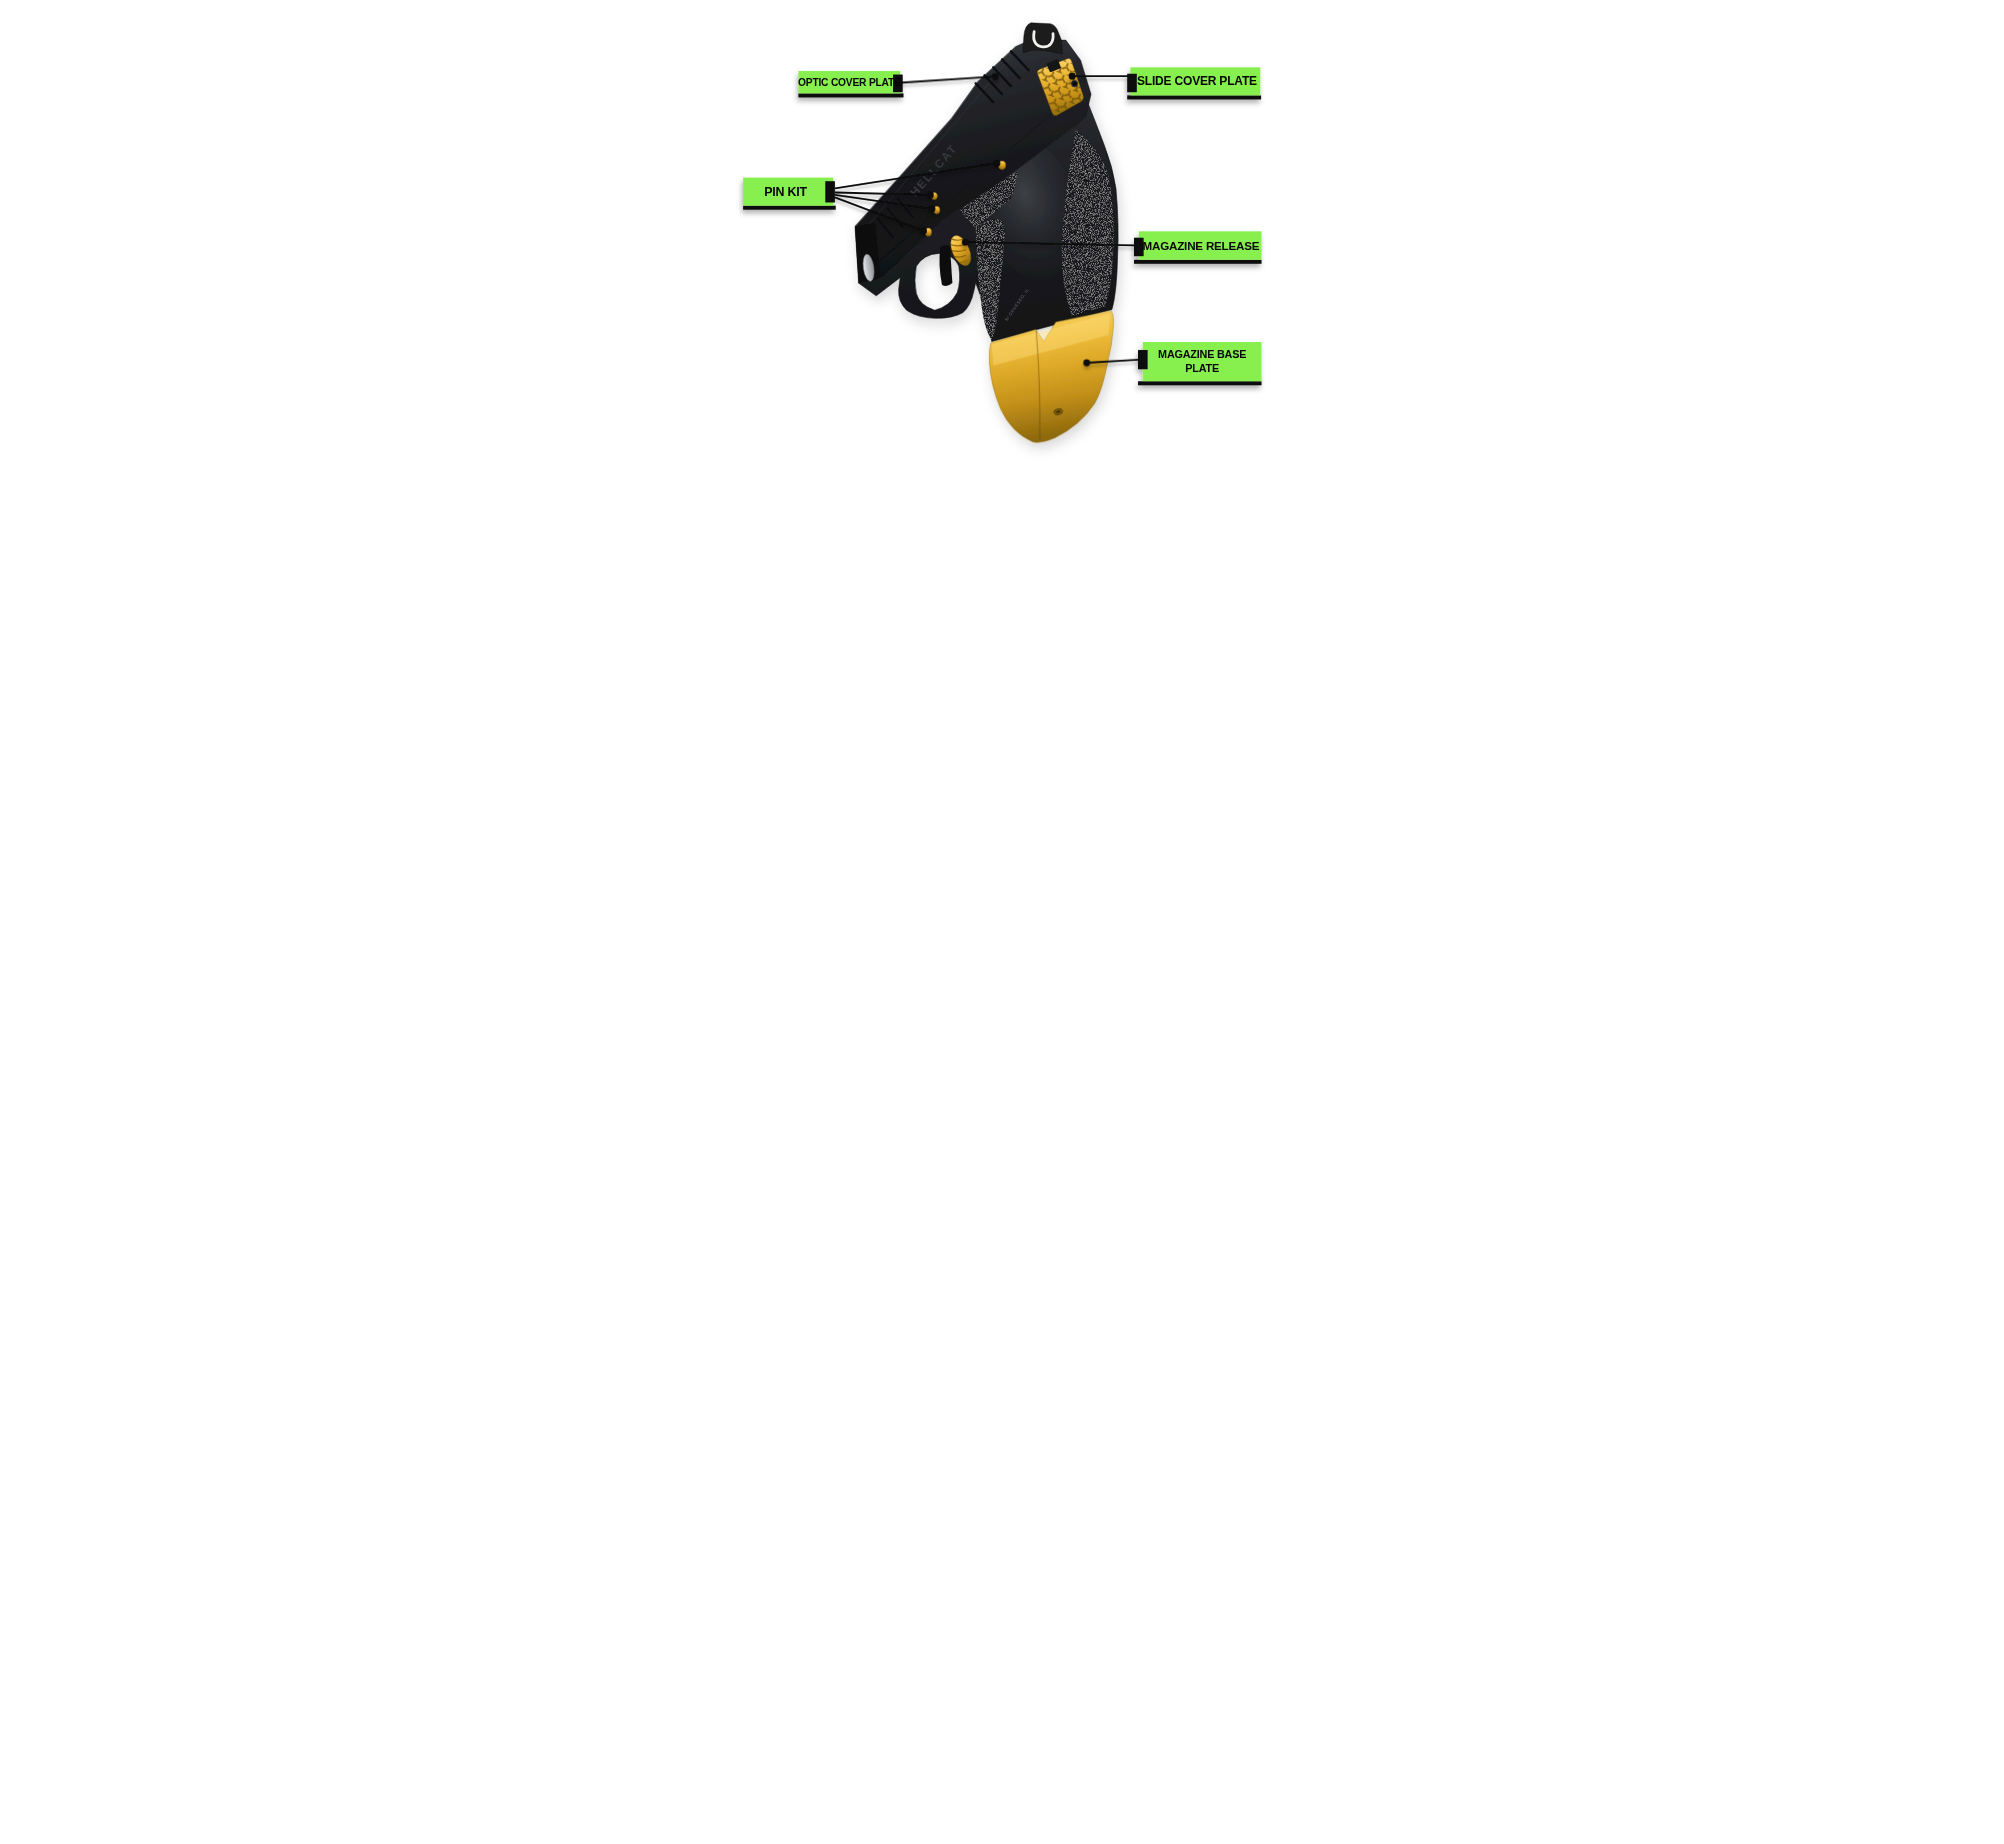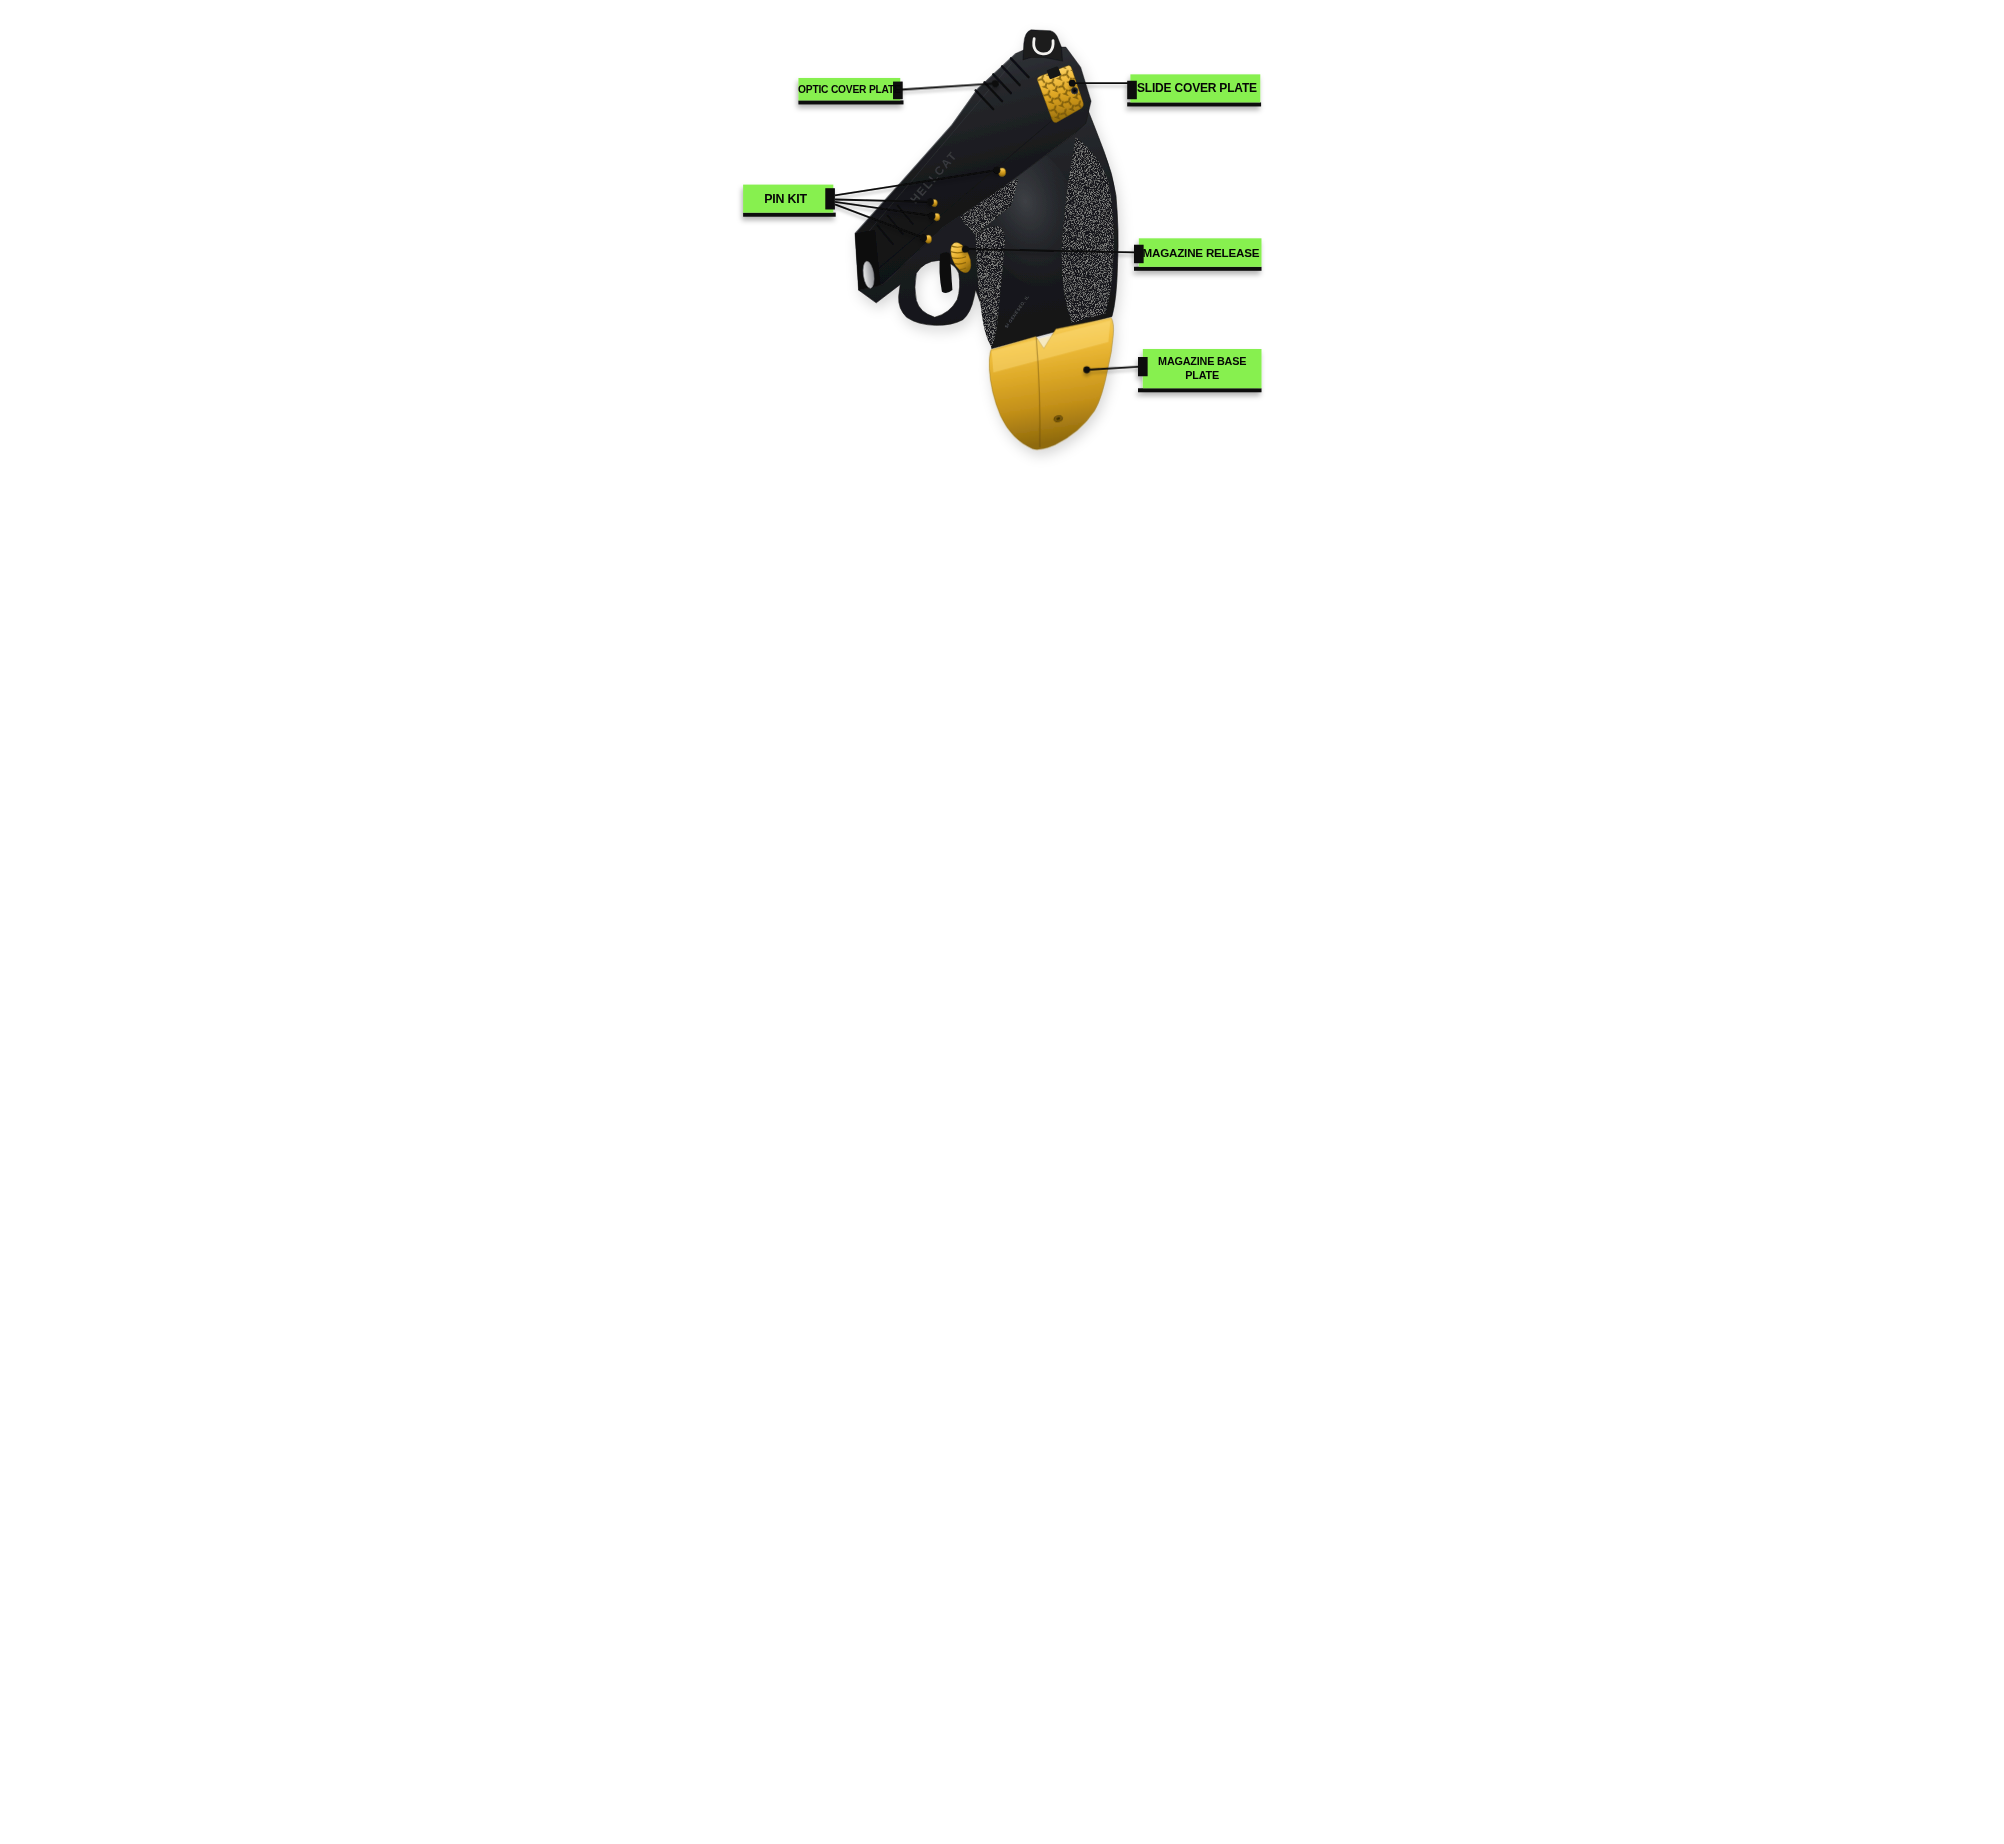--- a/index.html
+++ b/index.html
@@ -1,16 +1,16 @@
 <!DOCTYPE html>
 <html style="font-size:6.4px"><head>
 <meta charset="utf-8">
 <style>
   html,body{margin:0;padding:0;background:#ffffff;}
-  .canvas{width:100%;max-width:615px;margin:7px auto;background:#fde047;}
+  .canvas{width:100%;max-width:615px;margin:0 auto;background:#fde047;}
   svg{display:block;width:100%;height:auto;}
   .lbl-text{font-family:"Liberation Sans","DejaVu Sans",sans-serif;font-weight:bold;fill:#060606;letter-spacing:-0.5px;}
   .engrave{font-family:"Liberation Sans","DejaVu Sans",sans-serif;font-weight:bold;}
 </style>
 </head>
 <body>
 
 <div class="canvas">
 <svg viewBox="0 0 1534 1150" xmlns="http://www.w3.org/2000/svg">
   <defs>

